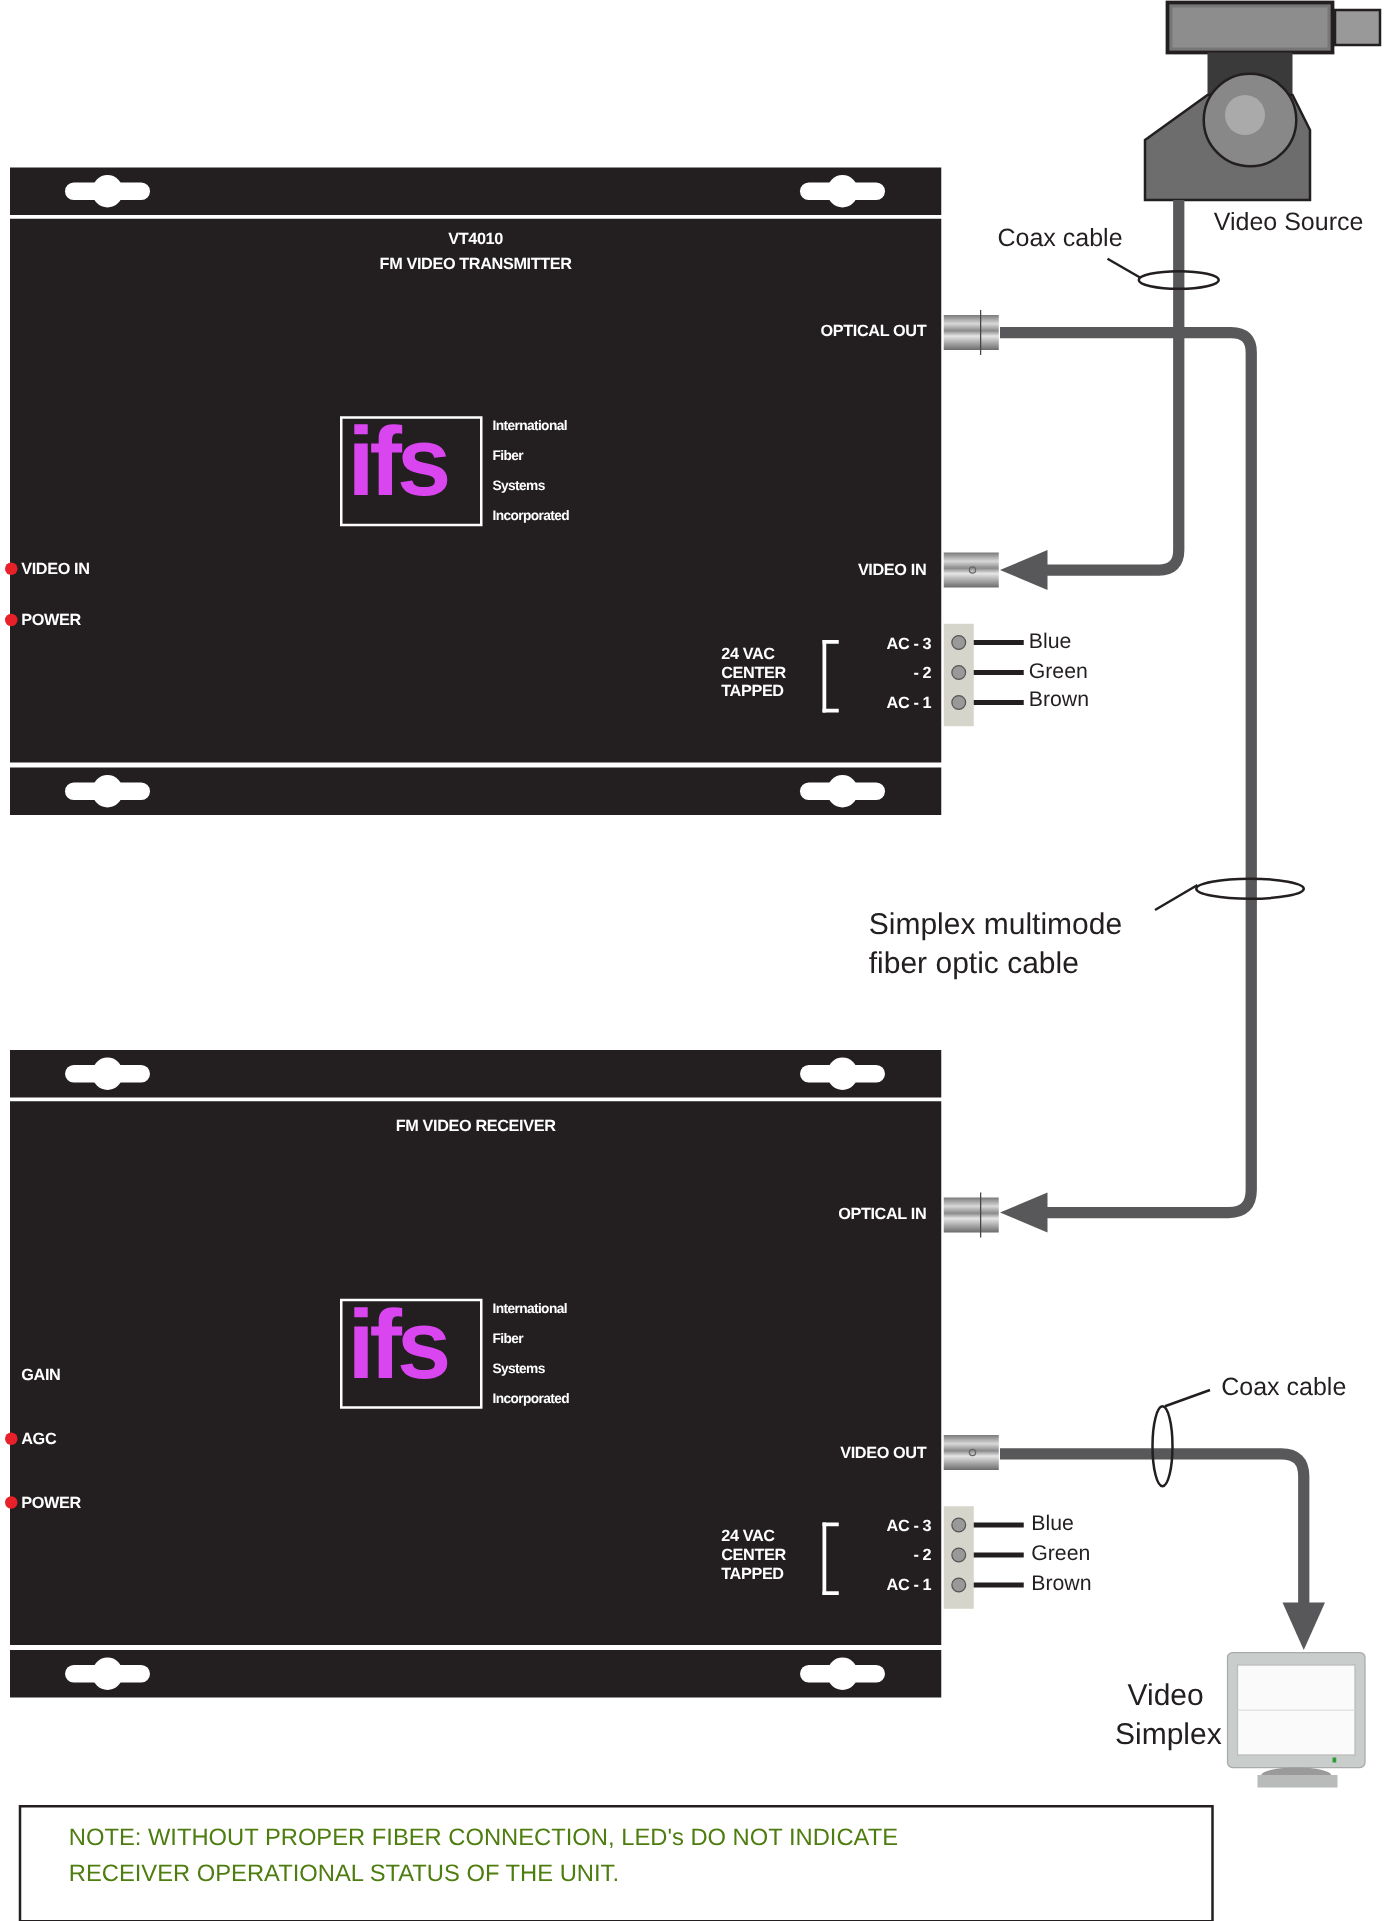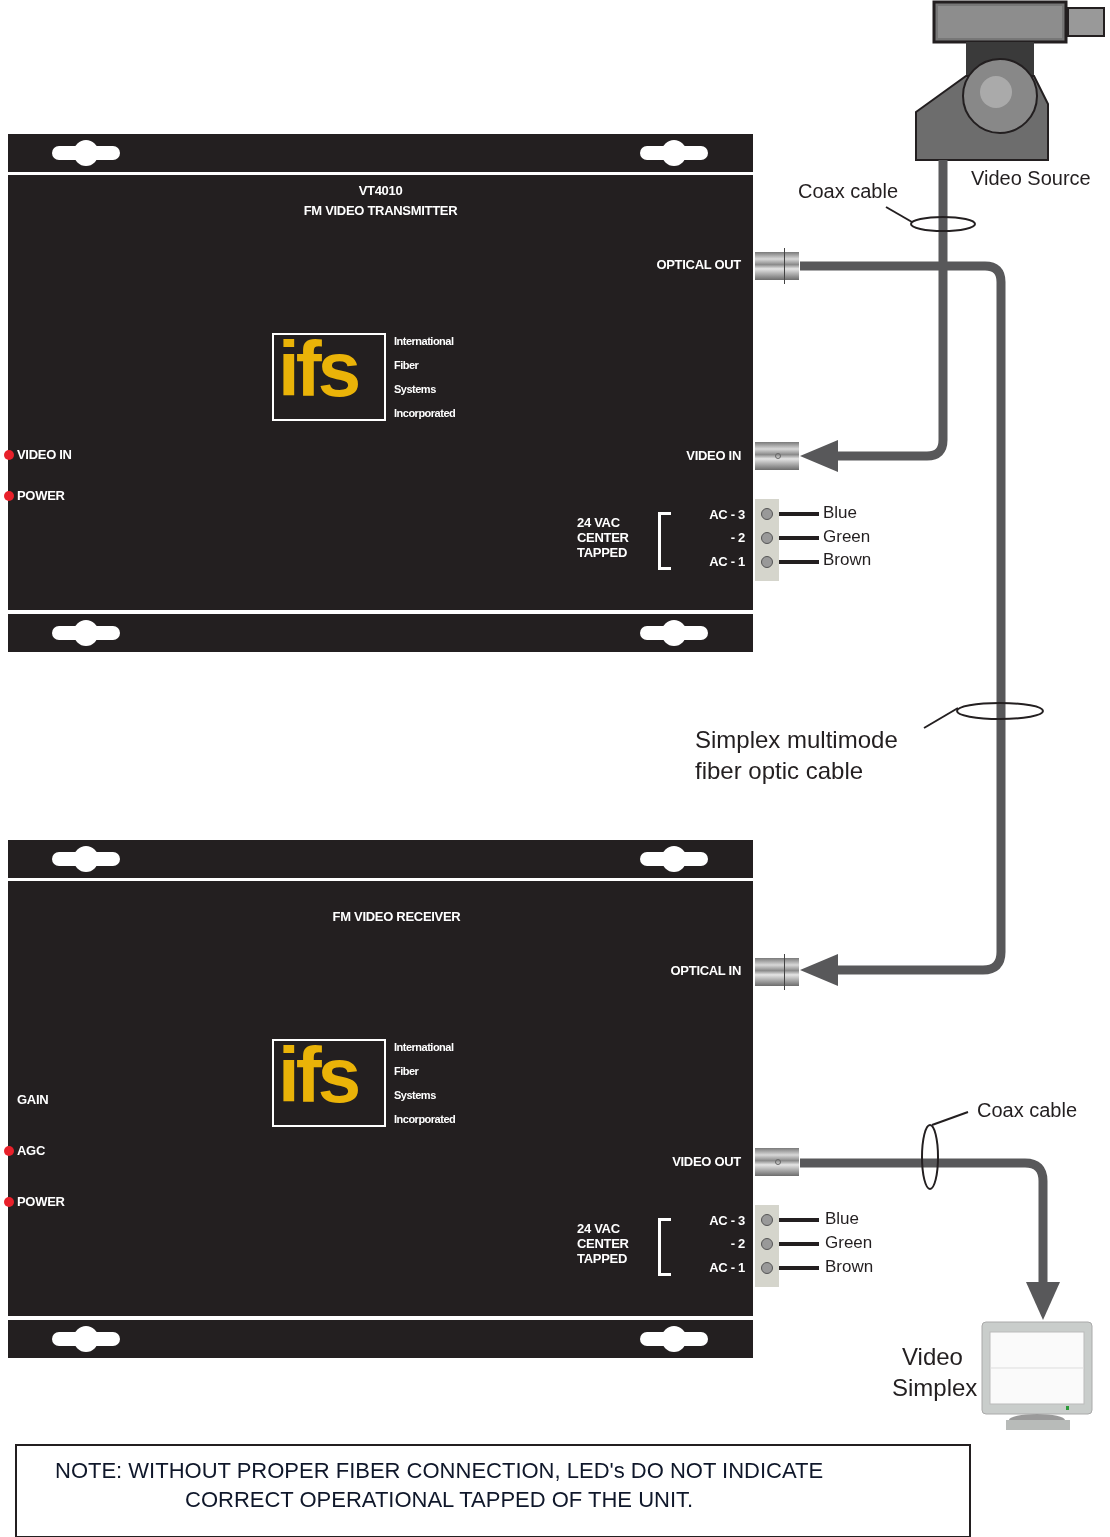--- a/index.html
+++ b/index.html
@@ -6,34 +6,34 @@
   body { width:1110px; height:1537px; position:relative; overflow:hidden; font-family:"Liberation Sans", sans-serif; }
   .abs { position:absolute; }
   .panel { position:absolute; left:8px; width:745px; background:#231f20; }
   .ear { position:absolute; left:8px; width:745px; background:#231f20; }
   .slot { position:absolute; width:68px; height:14px; background:#fff; border-radius:7px; }
   .slot::after { content:""; position:absolute; left:22px; top:-6px; width:24px; height:26px; background:#fff; border-radius:12px; }
   .ptxt { position:absolute; color:#fff; font-weight:bold; font-size:13px; letter-spacing:-0.3px; white-space:nowrap; }
   .ctr { text-align:center; width:745px; left:0; }
   .led { position:absolute; width:10px; height:10px; background:#e8202a; border-radius:50%; left:-4px; }
   .logo-box { position:absolute; border:2px solid #fff; width:110px; height:84px; }
-  .logo-ifs { position:absolute; color:#eab308; font-weight:bold; font-size:78px; letter-spacing:-4px; line-height:1; }
+  .logo-ifs { position:absolute; color:#d946ef; font-weight:bold; font-size:78px; letter-spacing:-4px; line-height:1; }
   .logo-word { position:absolute; color:#fff; font-weight:bold; font-size:11px; letter-spacing:-0.5px; }
   .conn { position:absolute; width:44px; height:28px;
     background:linear-gradient(#7a7a7a 0%, #d8d8d8 25%, #8a8a8a 45%, #e5e5e5 60%, #6c6c6c 100%); }
   .conn-dot { position:absolute; width:4px; height:4px; border:1px solid #666; border-radius:50%; left:20px; top:11px; }
   .conn-tick { position:absolute; width:1px; height:36px; background:#444; left:29px; top:-4px; }
   .tblock { position:absolute; width:24px; height:82px; background:#d5d5cc; }
   .screw { position:absolute; width:10px; height:10px; border-radius:50%; background:#999; border:1px solid #555; left:6px; }
   .wire { position:absolute; height:4px; background:#231f20; width:40px; }
   .wlabel { position:absolute; font-size:17px; color:#231f20; }
   .label { position:absolute; font-size:20px; color:#231f20; white-space:nowrap; }
   .bracket { position:absolute; width:10px; border:3px solid #fff; border-right:none; }
   .note { position:absolute; left:15px; top:1444px; width:952px; height:90px; border:2px solid #231f20; }
-  .note-text { position:absolute; left:38px; top:10px; font-size:22px; color:#0f172a; line-height:29px;text-align:center; }
+  .note-text { position:absolute; left:38px; top:10px; font-size:19px; color:#4d7c0f; line-height:29px; }
 </style>
 </head>
 <body>
 
 <svg class="abs" style="left:0;top:0" width="1110" height="1537">
 
   <g>
     <rect x="934" y="2" width="132" height="40" fill="#777" stroke="#231f20" stroke-width="3"></rect>
     <rect x="938" y="6" width="124" height="32" fill="#8d8d8d"></rect>
     <rect x="1068" y="8" width="36" height="28" fill="#999" stroke="#231f20" stroke-width="2"></rect>
@@ -119,21 +119,21 @@
 <div class="wire" style="left:779px;top:560px;"></div>
 <div class="wlabel" style="left:823px;top:503px;">Blue</div>
 <div class="wlabel" style="left:823px;top:527px;">Green</div>
 <div class="wlabel" style="left:823px;top:550px;">Brown</div>
 
 <div class="ear" style="top:840px;height:38px;">
   <div class="slot" style="left:44px;top:12px;"></div>
   <div class="slot" style="left:632px;top:12px;"></div>
 </div>
 <div class="panel" style="top:881px;height:435px;">
-  <div class="ptxt ctr" style="top:28px;padding-left:16px;">FM VIDEO RECEIVER</div>
+  <div class="ptxt ctr" style="top:12px;">FM VIDEO RECEIVER</div>
   <div class="ptxt" style="right:12px;top:82px;">OPTICAL IN</div>
   <div class="ptxt" style="right:12px;top:273px;">VIDEO OUT</div>
 
   <div class="logo-box" style="left:264px;top:158px;"></div>
   <div class="logo-ifs" style="left:270px;top:155px;">ifs</div>
   <div class="logo-word" style="left:386px;top:160px;">International</div>
   <div class="logo-word" style="left:386px;top:184px;">Fiber</div>
   <div class="logo-word" style="left:386px;top:208px;">Systems</div>
   <div class="logo-word" style="left:386px;top:232px;">Incorporated</div>
 
@@ -178,15 +178,15 @@
 <div class="label" style="left:798px;top:180px;font-size:20px;">Coax cable</div>
 <div class="label" style="left:695px;top:726px;font-size:24px;">Simplex multimode</div>
 <div class="label" style="left:695px;top:757px;font-size:24px;">fiber optic cable</div>
 <div class="label" style="left:977px;top:1099px;font-size:20px;">Coax cable</div>
 <div class="label" style="left:902px;top:1343px;font-size:24px;">Video</div>
 <div class="label" style="left:892px;top:1374px;font-size:24px;">Simplex</div>
 
 <div class="note">
   <div class="note-text">
     <div>NOTE: WITHOUT PROPER FIBER CONNECTION, LED's DO NOT INDICATE</div>
-    <div>CORRECT OPERATIONAL TAPPED OF THE UNIT.</div>
+    <div>RECEIVER OPERATIONAL STATUS OF THE UNIT.</div>
   </div>
 </div>
 
 </body></html>

